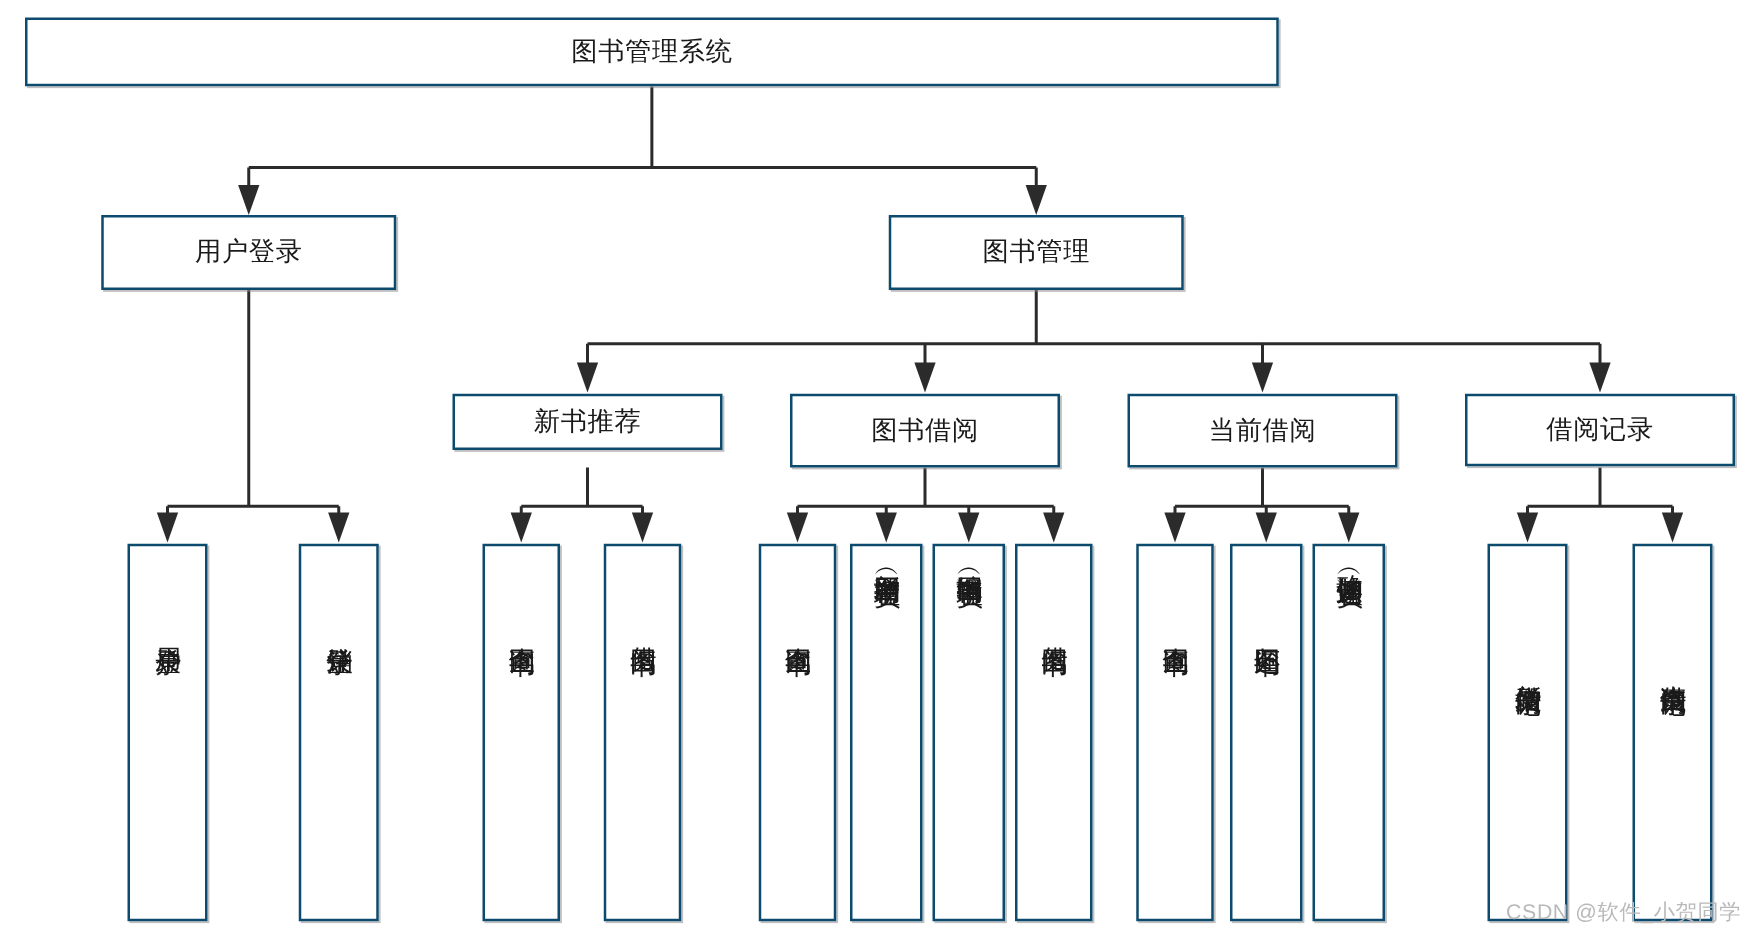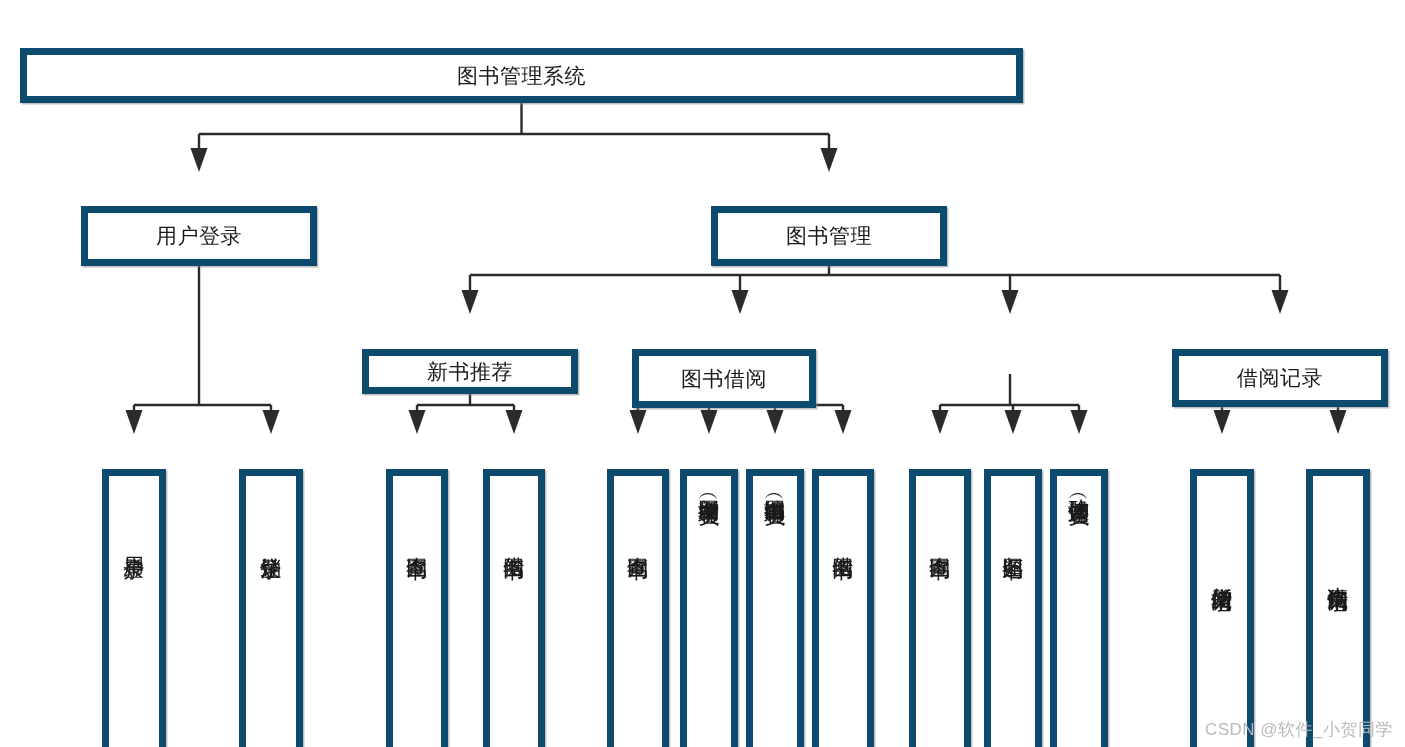--- a/index.html
+++ b/index.html
@@ -18,26 +18,25 @@
     position: absolute;
     left: 0;
     top: 0;
     width: 1405px;
     height: 747px;
   }
   .node-box {
     position: absolute;
     box-sizing: border-box;
     background: #ffffff;
-    border: 7px solid #0c4a6e;
+    border: 2px solid #0c4a6e;
     display: flex;
     align-items: center;
     justify-content: center;
     box-shadow: 1.5px 1.5px 0 0 rgba(140,140,140,0.55);
-    margin-top: 34px;
   }
   .node-label-h {
     font-size: 21px;
     color: #1a1a1a;
     line-height: 1.2;
     white-space: nowrap;
     letter-spacing: 0.5px;
   }
   .node-box.leaf {
     align-items: flex-start;
@@ -163,22 +162,25 @@
   <div class="node-box" style="left:81px; top:172px; width:236px; height:60px;">
     <span class="node-label-h">用户登录</span>
   </div>
   <div class="node-box" style="left:711px; top:172px; width:236px; height:60px;">
     <span class="node-label-h">图书管理</span>
   </div>
 
   <div class="node-box" style="left:362px; top:315px; width:216px; height:45px;">
     <span class="node-label-h">新书推荐</span>
   </div>
-  <div class="node-box" style="left:632px; top:315px; width:184px; height:59px;">
+  <div class="node-box" style="left:632px; top:315px; width:216px; height:59px;">
     <span class="node-label-h">图书借阅</span>
+  </div>
+  <div class="node-box" style="left:902px; top:315px; width:216px; height:59px;">
+    <span class="node-label-h">当前借阅</span>
   </div>
   <div class="node-box" style="left:1172px; top:315px; width:216px; height:58px;">
     <span class="node-label-h">借阅记录</span>
   </div>
 
   <div class="node-box leaf mid" style="left:102px; top:435px; width:64px; height:302px;">
     <span class="node-label-v">用户登录</span>
   </div>
   <div class="node-box leaf mid" style="left:239px; top:435px; width:64px; height:302px;">
     <span class="node-label-v">注销登录</span>

